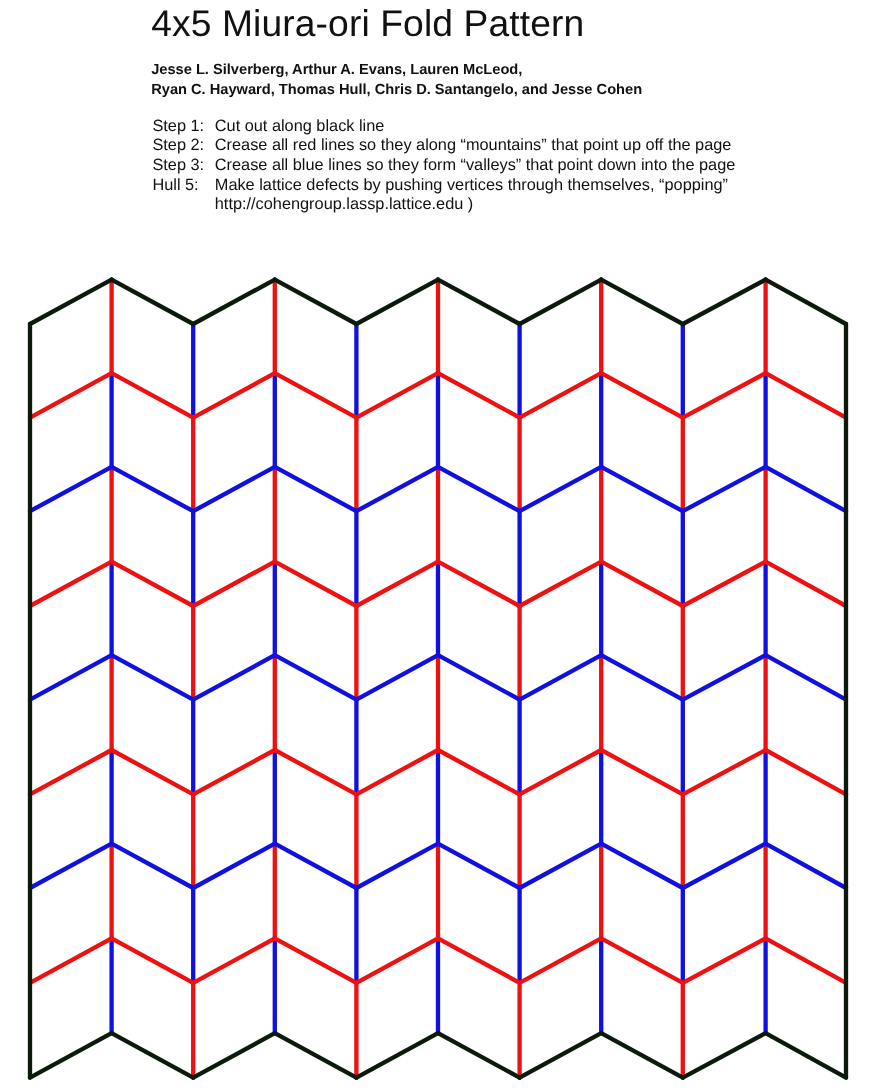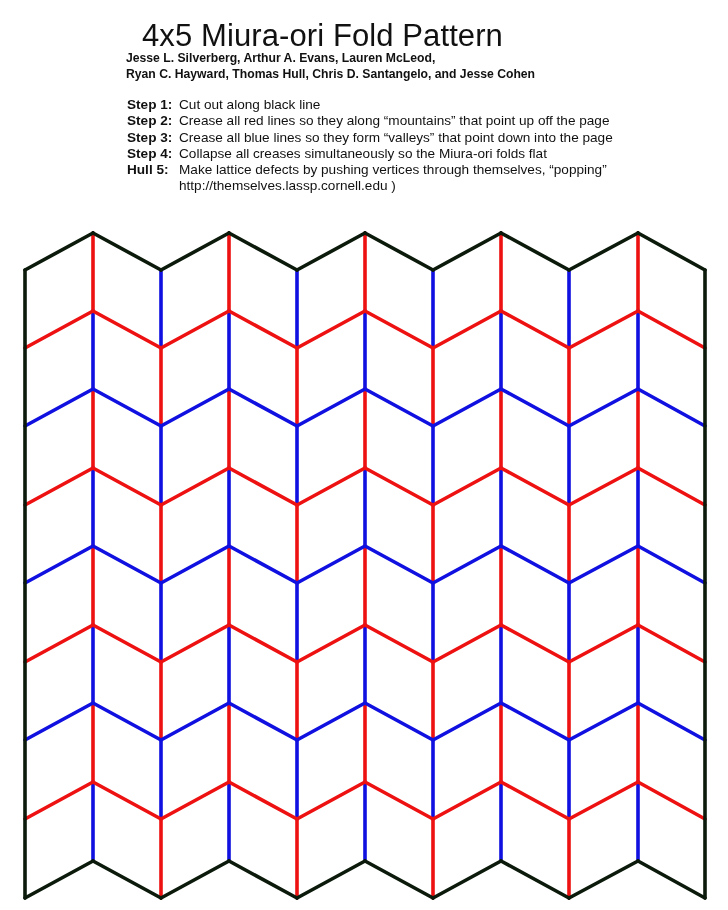--- a/index.html
+++ b/index.html
@@ -1,21 +1,21 @@
 <!DOCTYPE html>
 <html><head>
 <meta charset="utf-8">
 <style>
   html, body { margin: 0; padding: 0; background: #ffffff; }
   body { width: 728px; height: 910px; position: relative; overflow: hidden; font-family: "Liberation Sans", sans-serif; color: #111; }
-  .title { position: absolute; left: 126px; top: 2px; font-size: 31px; font-weight: normal; margin: 16px; letter-spacing: 0.1px; white-space: nowrap; }
+  .title { position: absolute; left: 126px; top: 2px; font-size: 31px; font-weight: normal; margin: 0; letter-spacing: 0.1px; white-space: nowrap; }
   .authors { position: absolute; left: 126px; top: 50px; font-size: 12.2px; line-height: 16px; white-space: nowrap; font-weight: bold; }
   .steps { position: absolute; left: 127px; top: 97px; font-size: 13.6px; line-height: 16.3px; }
   .step { display: flex; white-space: nowrap; }
-  .step-label { font-weight: bold; width: 52px; flex: none; }
+  .step-label { font-weight: normal; width: 52px; flex: none; }
   .step-text { display: block; }
   .cont { padding-left: 52px; white-space: nowrap; }
   svg.pattern { position: absolute; left: 0; top: 0; }
 </style>
 </head>
 <body>
 
 <h1 class="title">4x5 Miura-ori Fold Pattern</h1>
 
 <div class="authors">
@@ -30,28 +30,24 @@
   </div>
   <div class="step">
     <span class="step-label">Step 2:</span>
     <span class="step-text">Crease all red lines so they along “mountains” that point up off the page</span>
   </div>
   <div class="step">
     <span class="step-label">Step 3:</span>
     <span class="step-text">Crease all blue lines so they form “valleys” that point down into the page</span>
   </div>
   <div class="step">
-    <span class="step-label">Step 4:</span>
-    <span class="step-text">Collapse all creases simultaneously so the Miura-ori folds flat</span>
-  </div>
-  <div class="step">
     <span class="step-label">Hull 5:</span>
     <span class="step-text">Make lattice defects by pushing vertices through themselves, “popping”</span>
   </div>
-  <div class="cont">http://themselves.lassp.cornell.edu )</div>
+  <div class="cont">http://cohengroup.lassp.lattice.edu )</div>
 </div>
 
 <svg class="pattern" id="pattern" width="728" height="910" viewBox="0 0 728 910" xmlns="http://www.w3.org/2000/svg">
     <line x1="93" y1="233" x2="93" y2="311" stroke="#ee1111" stroke-width="3.6" stroke-linecap="round"></line>
     <line x1="161" y1="270" x2="161" y2="348" stroke="#1010e0" stroke-width="3.6" stroke-linecap="round"></line>
     <line x1="229" y1="233" x2="229" y2="311" stroke="#ee1111" stroke-width="3.6" stroke-linecap="round"></line>
     <line x1="297" y1="270" x2="297" y2="348" stroke="#1010e0" stroke-width="3.6" stroke-linecap="round"></line>
     <line x1="365" y1="233" x2="365" y2="311" stroke="#ee1111" stroke-width="3.6" stroke-linecap="round"></line>
     <line x1="433" y1="270" x2="433" y2="348" stroke="#1010e0" stroke-width="3.6" stroke-linecap="round"></line>
     <line x1="501" y1="233" x2="501" y2="311" stroke="#ee1111" stroke-width="3.6" stroke-linecap="round"></line>

